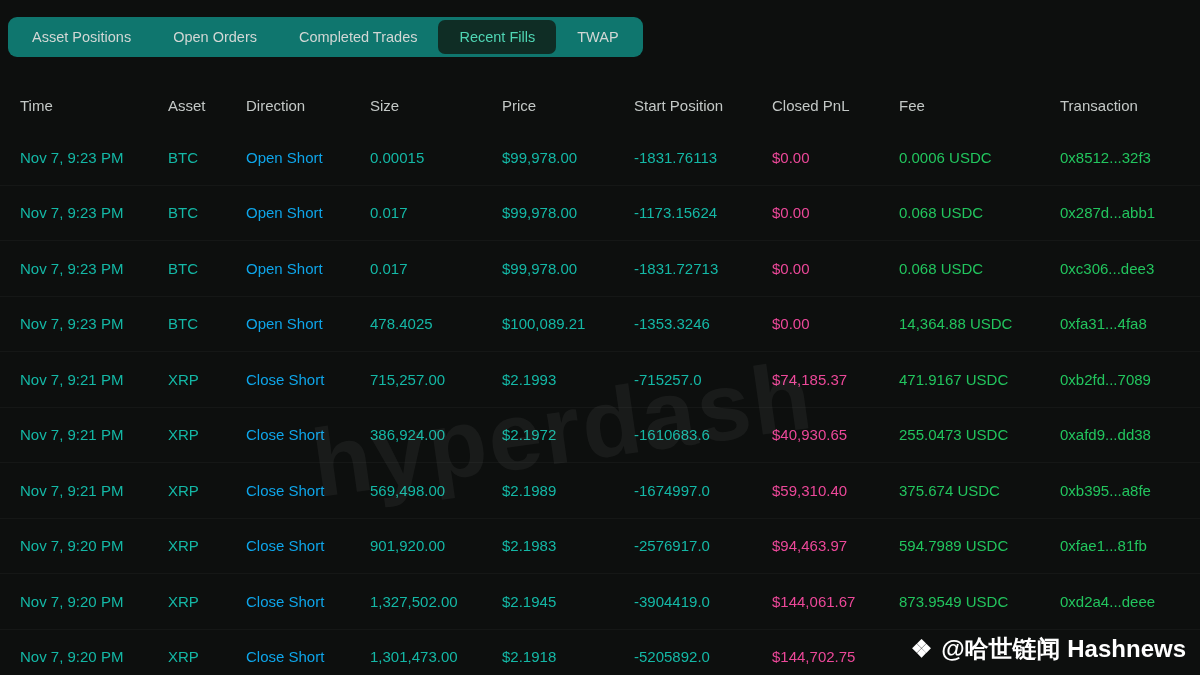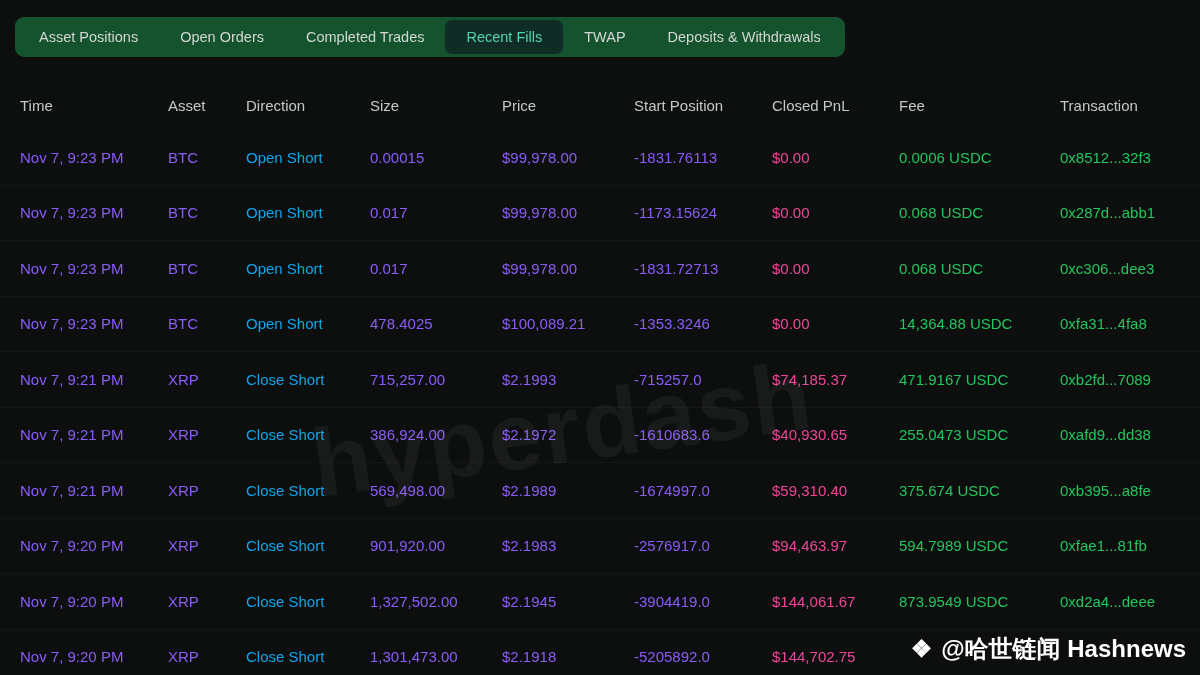--- a/index.html
+++ b/index.html
@@ -4,42 +4,42 @@
 <style>
   html,body{margin:0;padding:0;width:1200px;height:675px;overflow:hidden;}
   body{
     background:#0d0f0e;
     font-family:"Liberation Sans", sans-serif;
     color:#e4e7e6;
     position:relative;
   }
   
   .tabbar{
-    position:absolute;top:17px;left:15px;
+    position:absolute;top:17px;left:8px;
     display:inline-flex;
-    background:#14532d;border-radius:9px;padding:3px;
+    background:#0f766e;border-radius:9px;padding:3px;
   }
   .tab{
     padding:9px 21px;font-size:14.5px;color:#d2d7d5;border-radius:7px;
     white-space:nowrap;cursor:pointer;
   }
   .tab.active{background:#0f2d25;color:#4fd6b4;}
   
   .table{position:absolute;top:80px;left:0;right:0;}
   .thead,.trow{
     display:grid;
     grid-template-columns:148px 78px 124px 132px 132px 138px 127px 161px 1fr;
     padding-left:20px;align-items:center;
   }
   .thead{height:50px;}
   .hcell{font-size:15px;color:#c3c8c6;}
   .trow{height:54.5px;border-top:1px solid rgba(255,255,255,0.035);font-size:15px;}
   .trow:first-child{border-top:none;}
   .cell{white-space:nowrap;overflow:hidden;}
-  .col-time,.col-asset,.col-size,.col-price,.col-start{color:#8b5cf6;}
+  .col-time,.col-asset,.col-size,.col-price,.col-start{color:#14b8a6;}
   .col-direction{color:#0ea5e9;}
   .col-pnl{color:#ec4899;}
   .col-fee,.col-tx{color:#22c55e;}
   
   .wm-center{
     position:absolute;left:310px;top:365px;width:640px;
     font-size:96px;font-weight:bold;color:rgba(255,255,255,0.05);
     transform:rotate(-8deg);pointer-events:none;letter-spacing:2px;
   }
   .credit{
@@ -51,21 +51,20 @@
 </style>
 </head>
 <body>
 
 <div class="tabbar">
     <div class="tab">Asset Positions</div>
     <div class="tab">Open Orders</div>
     <div class="tab">Completed Trades</div>
     <div class="tab active">Recent Fills</div>
     <div class="tab">TWAP</div>
-    <div class="tab">Deposits &amp; Withdrawals</div>
   </div>
 
 <div class="table">
   <div class="thead">
       <div class="hcell">Time</div>
       <div class="hcell">Asset</div>
       <div class="hcell">Direction</div>
       <div class="hcell">Size</div>
       <div class="hcell">Price</div>
       <div class="hcell">Start Position</div>

